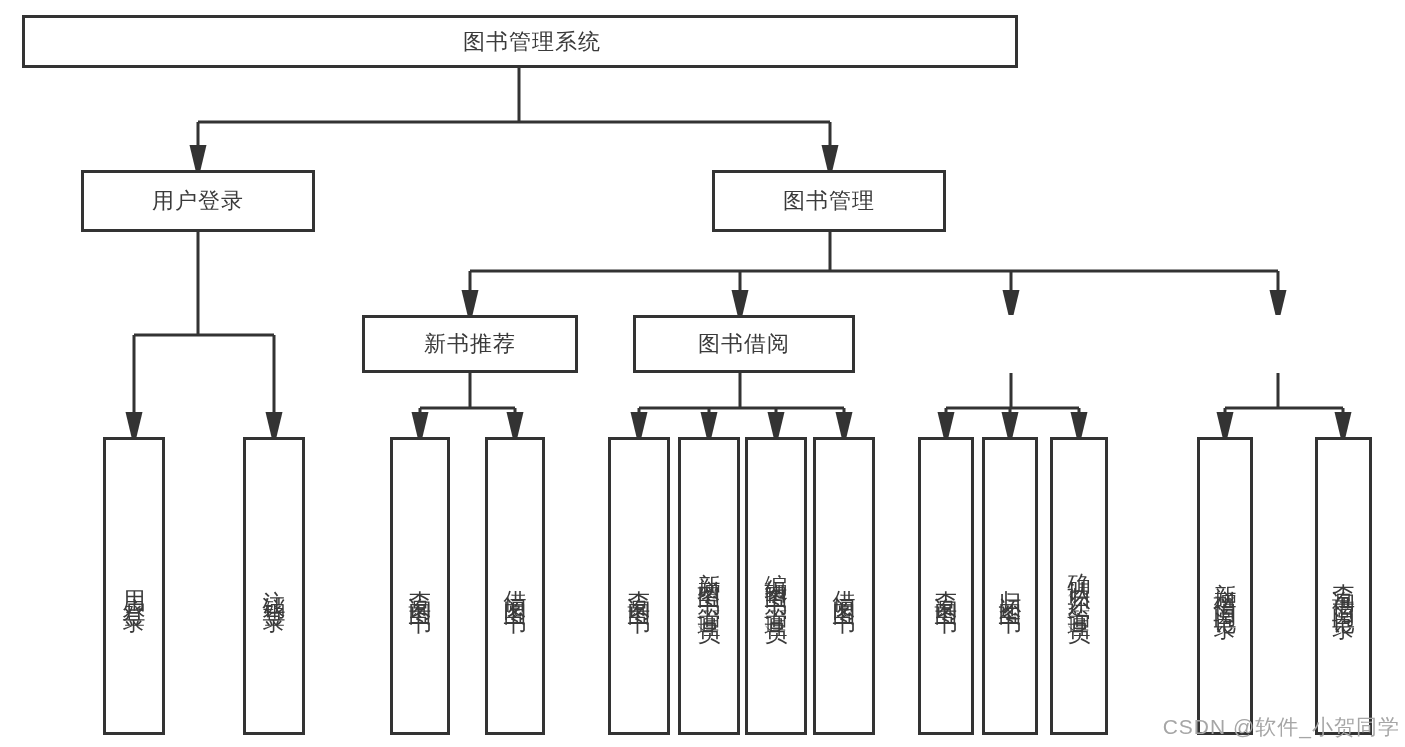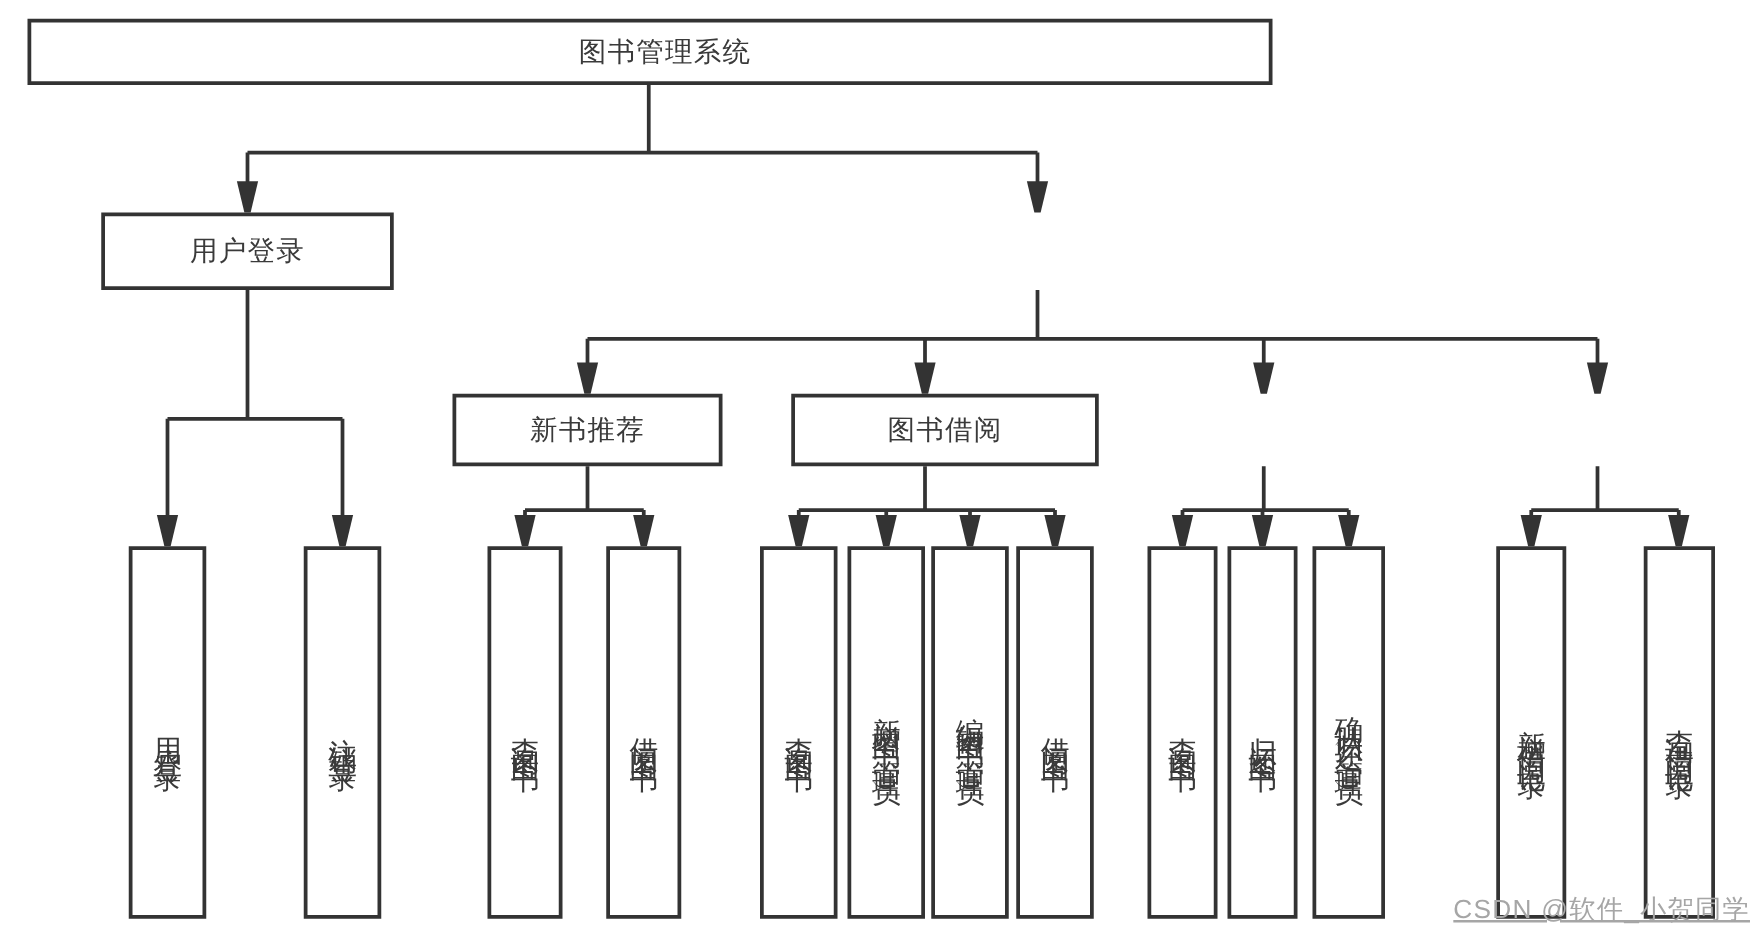--- a/index.html
+++ b/index.html
@@ -49,21 +49,20 @@
   }
   .watermark {
     position: absolute;
     right: 5px;
     bottom: 6px;
     z-index: 5;
     font-size: 21px;
     color: var(--watermark, #a6a6a6);
     letter-spacing: 1px;
     white-space: nowrap;
-    text-decoration: underline;
   }
 </style>
 </head>
 <body>
 
 <div class="stage">
 
   <svg class="connectors" width="1405" height="747" viewBox="0 0 1405 747">
     <defs>
       <path id="arrow-head" d="M -8.5 -25 L 8.5 -25 L 2.5 0 L -2.5 0 Z"></path>
@@ -107,25 +106,28 @@
     </g>
   </svg>
 
   <div class="node" style="left:22px; top:15px; width:996px; height:53px;padding-left:24px;">
     <span class="h-label">图书管理系统</span>
   </div>
 
   <div class="node" style="left:81px; top:170px; width:234px; height:62px;">
     <span class="h-label">用户登录</span>
   </div>
+  <div class="node" style="left:712px; top:170px; width:234px; height:62px;">
+    <span class="h-label">图书管理</span>
+  </div>
 
   <div class="node" style="left:362px; top:315px; width:216px; height:58px;font-family:Liberation Serif, serif;">
     <span class="h-label">新书推荐</span>
   </div>
-  <div class="node" style="left:633px; top:315px; width:246px; height:58px;">
+  <div class="node" style="left:633px; top:315px; width:222px; height:58px;">
     <span class="h-label">图书借阅</span>
   </div>
 
   <div class="node" style="left:103px; top:437px; width:62px; height:298px;">
     <span class="v-label">用户登录</span>
   </div>
   <div class="node" style="left:243px; top:437px; width:62px; height:298px;">
     <span class="v-label">注销登录</span>
   </div>
 

